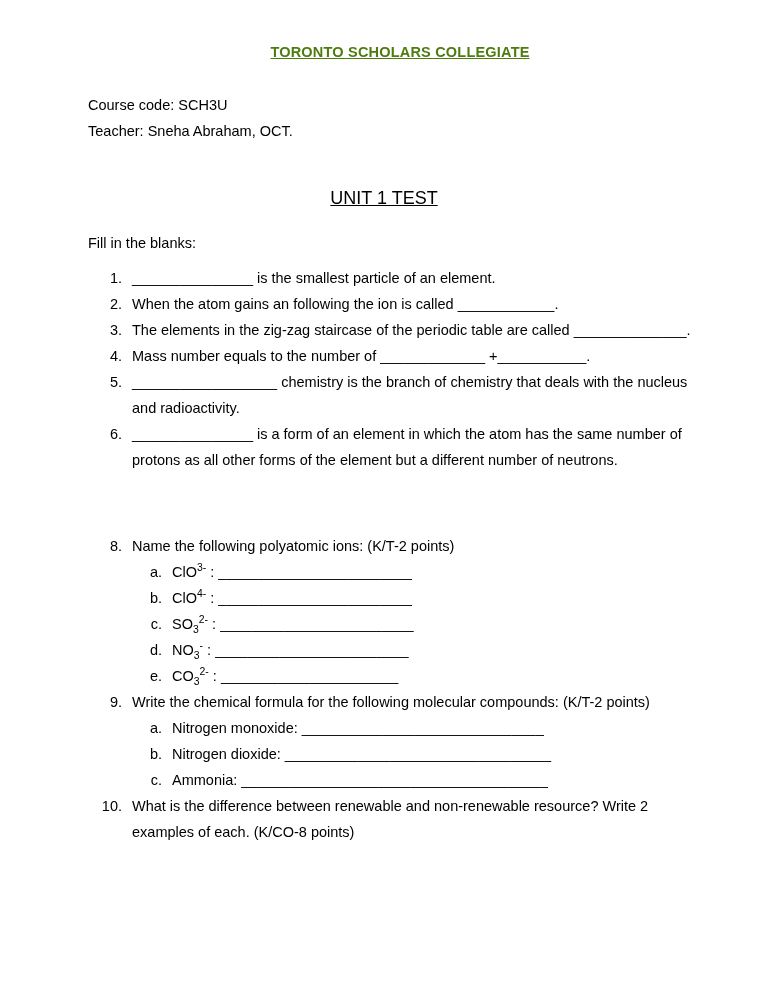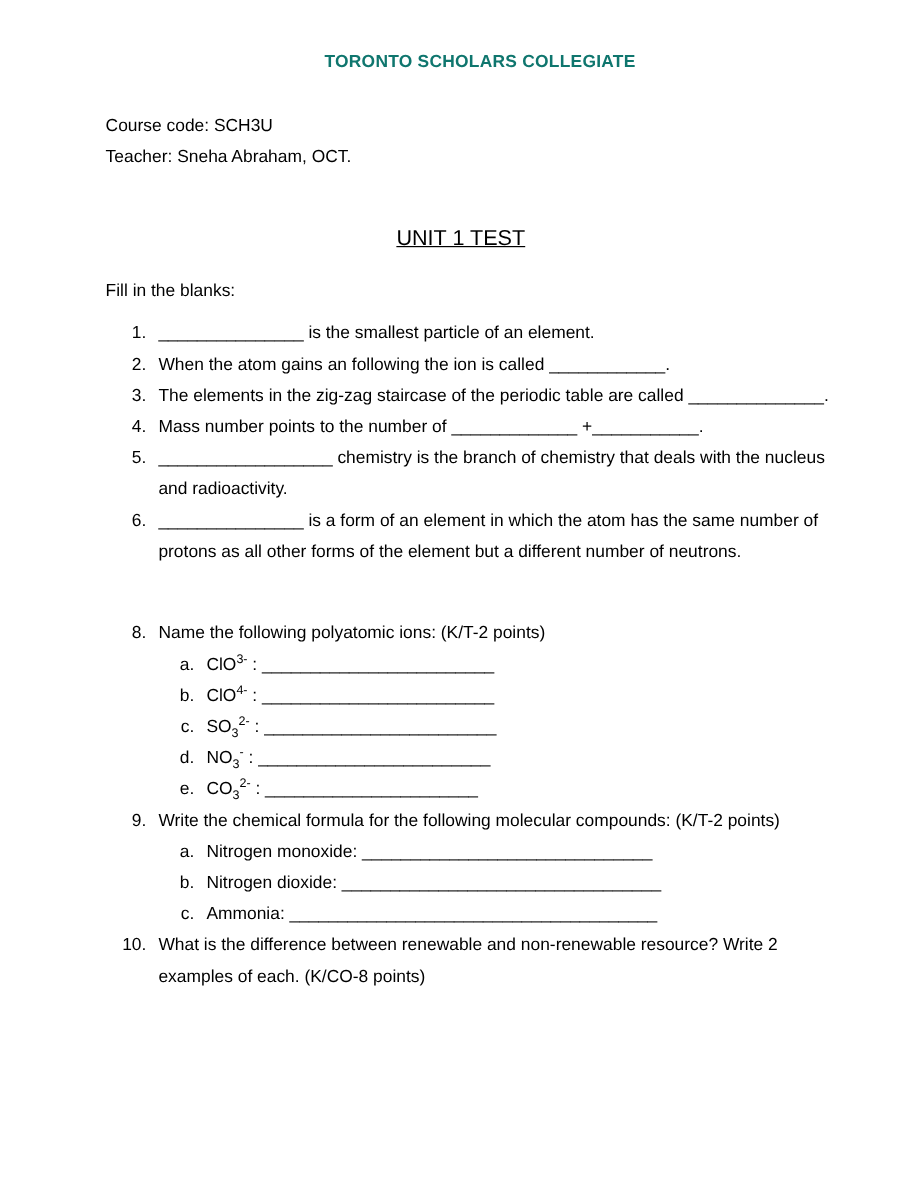--- a/index.html
+++ b/index.html
@@ -16,26 +16,27 @@
   }
   .page {
     width: 768px;
     height: 994px;
     box-sizing: border-box;
     padding: 34px 56px 0 88px;
     position: relative;
   }
   .doc-title {
     text-align: center;
-    color: #0f766e;
+    color: #4d7c0f;
     font-weight: bold;
     font-size: 14.5px;
     letter-spacing: 0.2px;
     margin-top: 10px;
     margin-bottom: 0;
+    text-decoration: underline;
   }
   .header-block {
     margin-top: 32px;
     font-weight: normal;
     font-size: 14.5px;
     line-height: 26px;
   }
   .header-line {
     white-space: pre;
   }
@@ -73,21 +74,21 @@
   }
   .spacer-li {
     list-style: none;
     height: 26px;
   }
   sub, sup {
     font-size: 0.72em;
     line-height: 0;
   }
   .q7 {
-    margin-top: 16px;
+    margin-top: 34px;
   }
 </style>
 </head>
 <body>
 
 <div class="page">
 
   <div class="doc-title">TORONTO SCHOLARS COLLEGIATE</div>
 
   <div class="header-block">
@@ -96,21 +97,21 @@
   </div>
 
   <div class="unit-title">UNIT 1 TEST</div>
 
   <div class="fill-label">Fill in the blanks:</div>
 
   <ol class="main-list">
     <li>_______________ is the smallest particle of an element.</li>
     <li>When the atom gains an following the ion is called ____________.</li>
     <li>The elements in the zig-zag staircase of the periodic table are called ______________.</li>
-    <li>Mass number points to the number of _____________ +___________.</li>
+    <li>Mass number equals to the number of _____________ +___________.</li>
     <li>__________________ chemistry is the branch of chemistry that deals with the nucleus and radioactivity.</li>
     <li>_______________ is a form of an element in which the atom has the same number of protons as all other forms of the element but a different number of neutrons.</li>
 
     <li class="spacer-li"></li>
 
     <li class="q7">
       <span>Name the following polyatomic ions: (K/T-2 points)</span>
       <ol class="sub-list">
         <li><span>ClO</span><sup>3-</sup><span> : ________________________</span></li>
         <li><span>ClO</span><sup>4-</sup><span> : ________________________</span></li>

